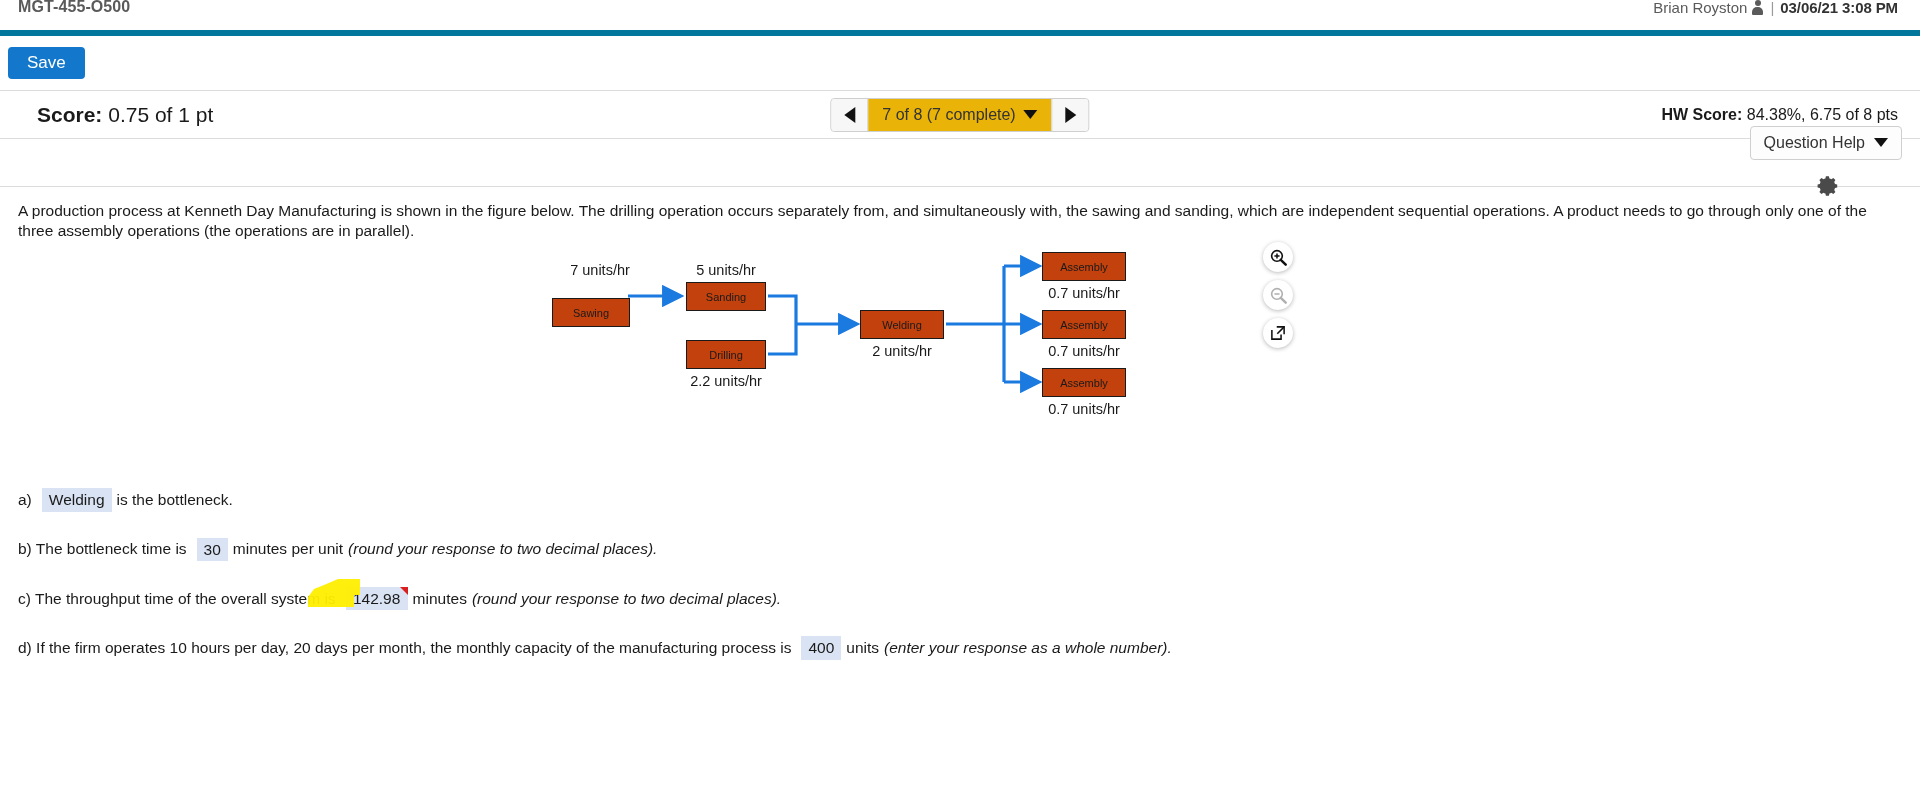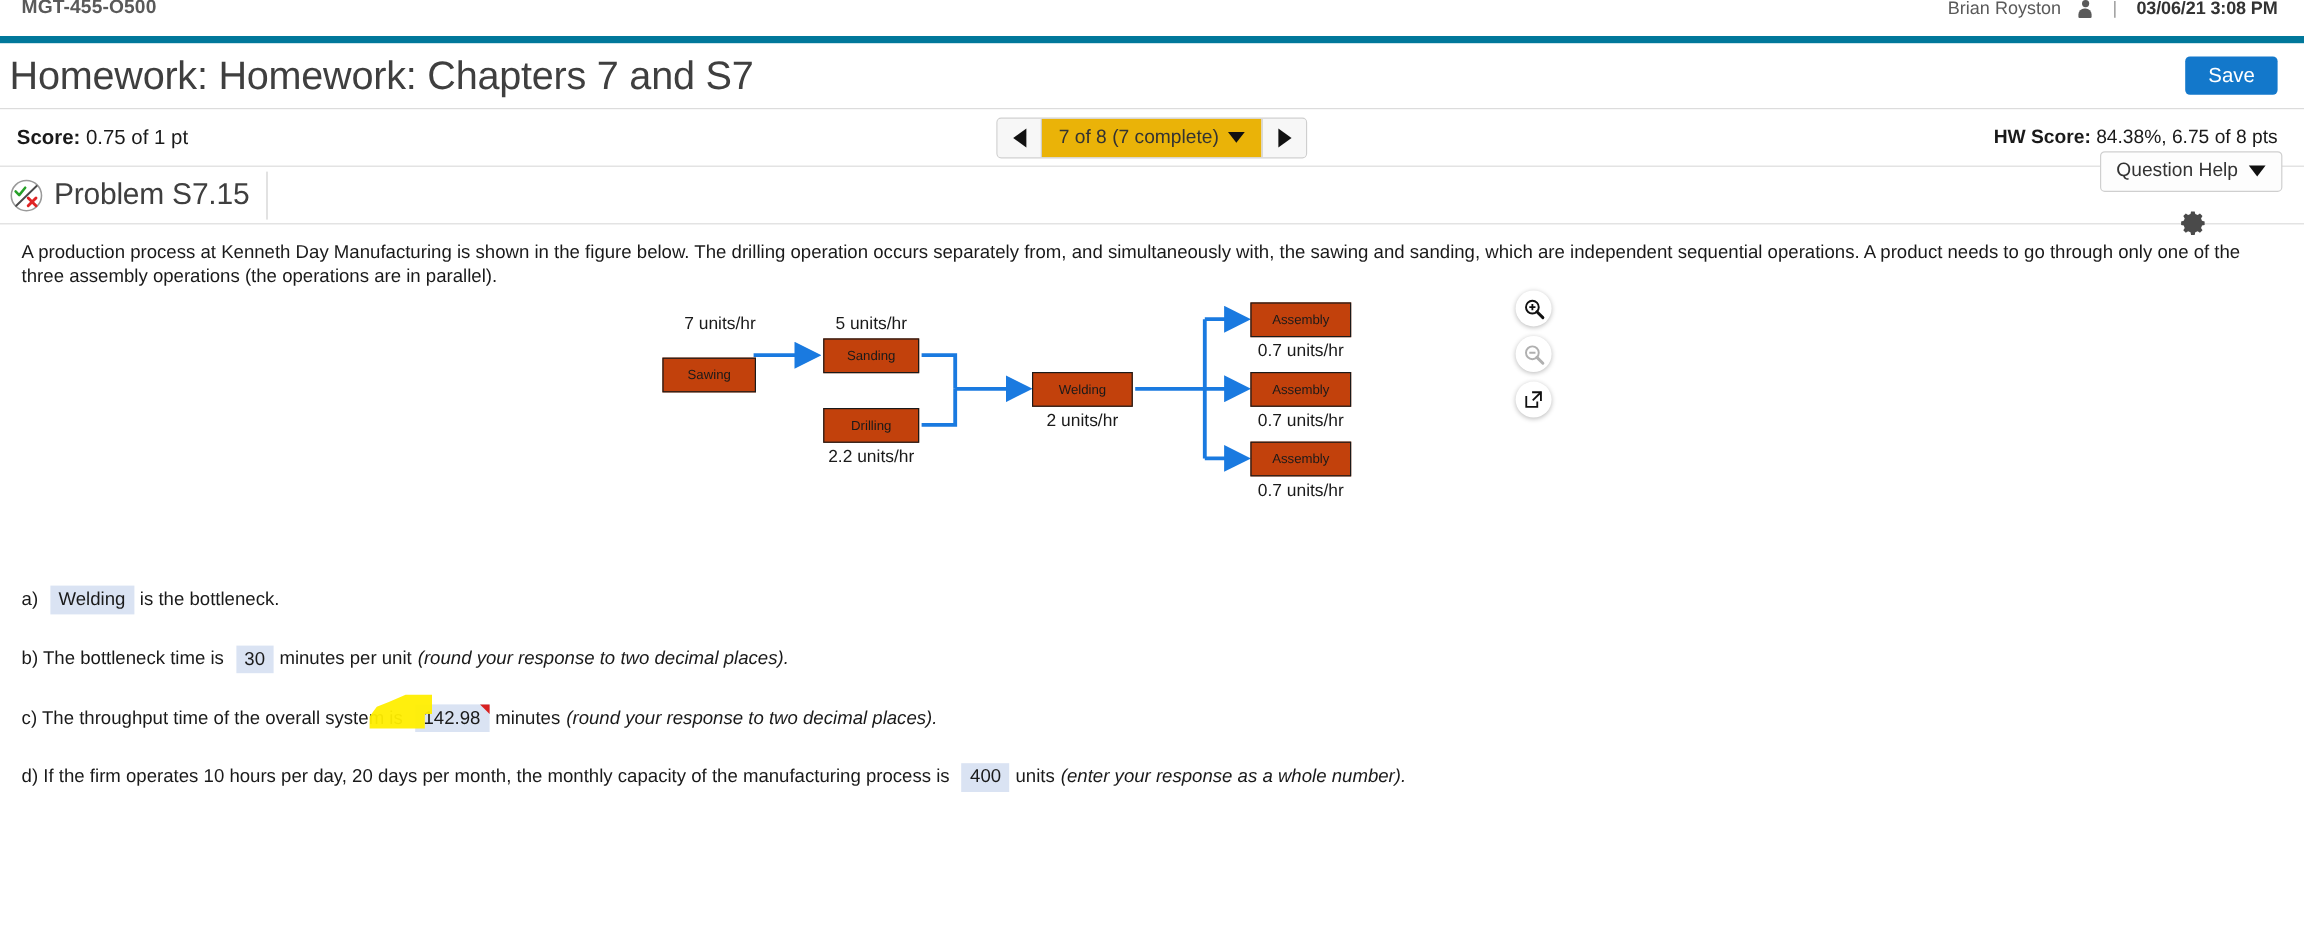--- a/index.html
+++ b/index.html
@@ -24,21 +24,21 @@
   }
   .course-code {
     font-size: 16px;
     font-weight: bold;
     color: #5a5a5a;
     letter-spacing: .1px;
   }
   .topbar-right {
     display: flex;
     align-items: center;
-    gap: 14px;
+    gap: 4px;
     font-size: 15px;
     color: #5a5a5a;
   }
   .user-name { color: #5a5a5a; font-size: 15px; }
   .person-icon {
     display: inline-block;
     width: 13px; height: 15px;
     position: relative;
   }
   .person-icon::before {
@@ -90,21 +90,21 @@
 
   
   .score-row {
     height: 48px;
     display: flex;
     align-items: center;
     padding: 0 22px 0 14px;
     position: relative;
     border-bottom: 1px solid #dcdcdc;
   }
-  .score-left { font-size: 17px; color: #1a1a1a; white-space: nowrap; }
+  .score-left { font-size: 21px; color: #1a1a1a; white-space: nowrap; margin-left: 23px; }
   .score-left b { font-weight: bold; }
   .pager {
     position: absolute;
     left: 50%;
     transform: translateX(-50%);
     display: flex;
     align-items: stretch;
     border: 1px solid #cfcfcf;
     border-radius: 4px;
     background: #f7f7f7;
@@ -314,21 +314,20 @@
     <span class="user-name">Brian Royston</span>
     <span class="person-icon"></span>
     <span class="divider-pipe">|</span>
     <span class="timestamp">03/06/21 3:08 PM</span>
   </div>
 </div>
 
 <div class="teal-rule"></div>
 
 <div class="title-row">
-  <div class="page-title">Homework: Homework: Chapters 7 and S7</div>
   <button class="save-button">Save</button>
 </div>
 
 <div class="score-row">
   <div class="score-left">
     <b>Score:</b>
     <span>0.75 of 1 pt</span>
   </div>
 
   <div class="pager">
@@ -344,29 +343,20 @@
     </button>
   </div>
 
   <div class="hw-score">
     <b>HW Score:</b>
     <span>84.38%, 6.75 of 8 pts</span>
   </div>
 </div>
 
 <div class="problem-row">
-  <div class="problem-label">
-    <svg class="status-icon" viewBox="0 0 28 28">
-      <circle cx="14" cy="14" r="12.6" fill="#ffffff" stroke="#9a9a9a" stroke-width="1.3"></circle>
-      <path d="M5 10.5 L8 13.6 L13 7.4" fill="none" stroke="#27a028" stroke-width="2.1" stroke-linecap="round" stroke-linejoin="round"></path>
-      <path d="M22.5 6 L5.5 22.5" stroke="#4a4a4a" stroke-width="1.6" stroke-linecap="round"></path>
-      <path d="M15.5 16 L22 22.5 M22 16 L15.5 22.5" stroke="#e02424" stroke-width="2.4" stroke-linecap="round"></path>
-    </svg>
-    <span class="problem-title">Problem S7.15</span>
-  </div>
   <div class="problem-right">
     <button class="qhelp-btn">
       <span>Question Help</span>
       <span class="caret-down"></span>
     </button>
     <svg class="gear-icon" viewBox="0 0 26 26">
       <path fill="#4a4a4a" d="M13 8.1a4.9 4.9 0 100 9.8 4.9 4.9 0 000-9.8zm0 7.5a2.6 2.6 0 110-5.2 2.6 2.6 0 010 5.2z"></path>
       <path fill="#4a4a4a" d="M24.2 15.1l-2.2-.5a9.2 9.2 0 00-.8-2l1.2-1.9-2.1-2.1-1.9 1.2a9.2 9.2 0 00-2-.8l-.5-2.2h-3l-.5 2.2a9.2 9.2 0 00-2 .8L8.5 8.6 6.4 10.7l1.2 1.9a9.2 9.2 0 00-.8 2l-2.2.5v3l2.2.5c.2.7.5 1.4.8 2l-1.2 1.9 2.1 2.1 1.9-1.2c.6.4 1.3.6 2 .8l.5 2.2h3l.5-2.2c.7-.2 1.4-.4 2-.8l1.9 1.2 2.1-2.1-1.2-1.9c.4-.6.6-1.3.8-2l2.2-.5v-3z" transform="translate(0,-4.6)"></path>
     </svg>
   </div>

